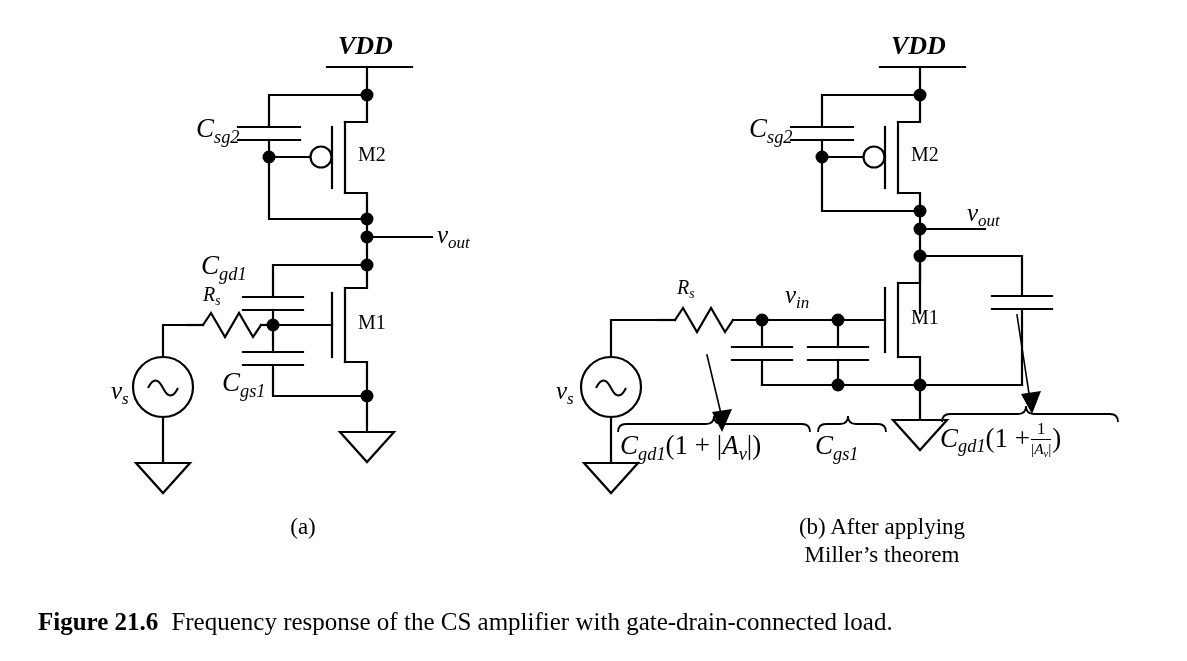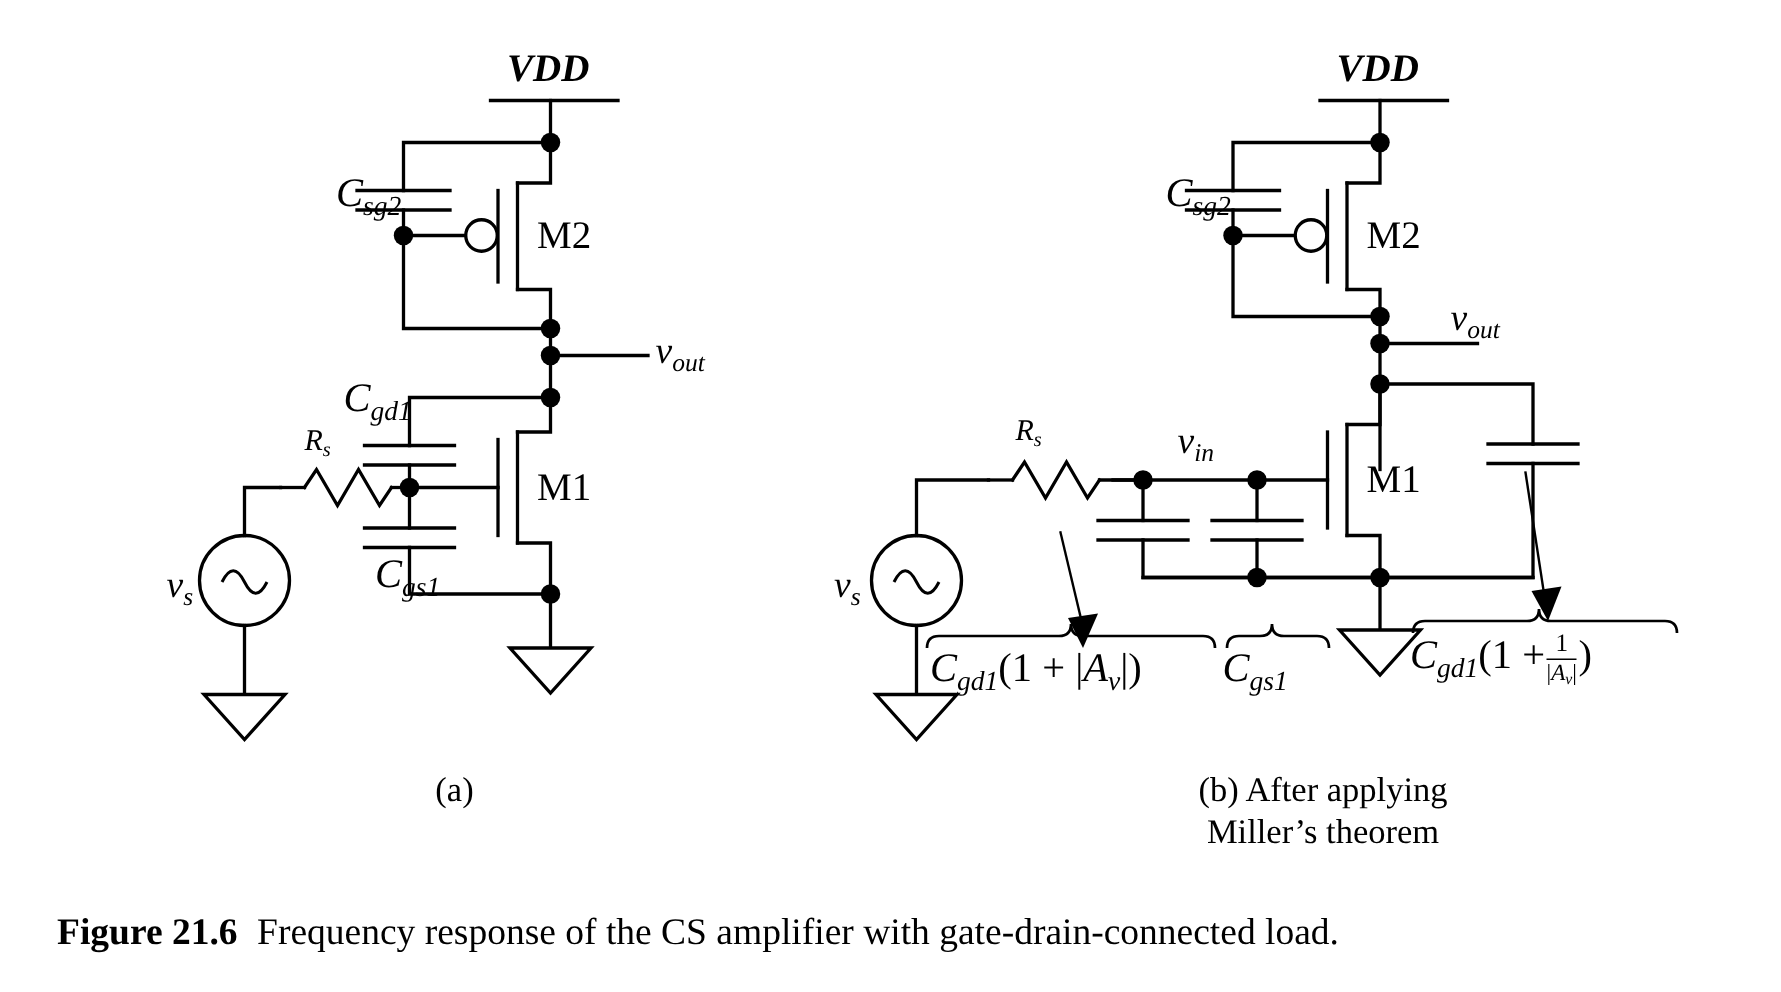--- a/index.html
+++ b/index.html
@@ -81,23 +81,23 @@
     color: #000000;
   }
   .lbl .it { font-style: italic; }
   .sub {
     font-size: 0.68em;
     font-style: italic;
     position: relative;
     top: 0.30em;
     letter-spacing: 0;
   }
-  .cap-lbl { font-size: 27px; font-style: italic; margin-left: 28px; }
+  .cap-lbl { font-size: 27px; font-style: italic; }
   .v-lbl   { font-size: 25px; font-style: italic; }
-  .m-lbl   { font-size: 26px; font-style: normal; }
+  .m-lbl   { font-size: 20px; font-style: normal; }
   .vdd-lbl { font-size: 26px; font-style: italic; font-weight: 600; }
   .r-lbl   { font-size: 20px; font-style: italic; }
   .formula { font-size: 27px; font-style: normal; }
   .formula .v { font-style: italic; }
   .subcap  { font-size: 23px; font-style: normal; }
 
   
   .frac {
     display: inline-block;
     vertical-align: -0.42em;

